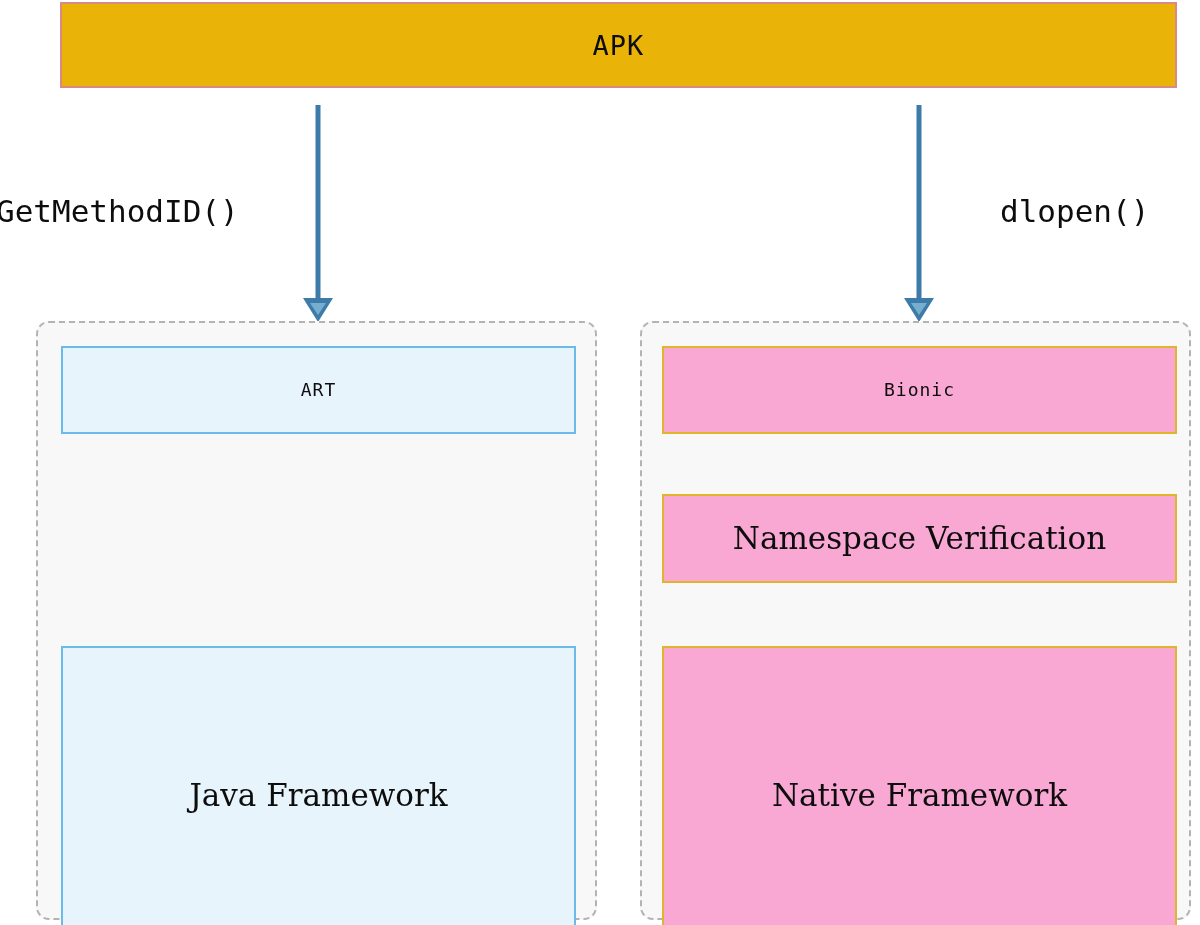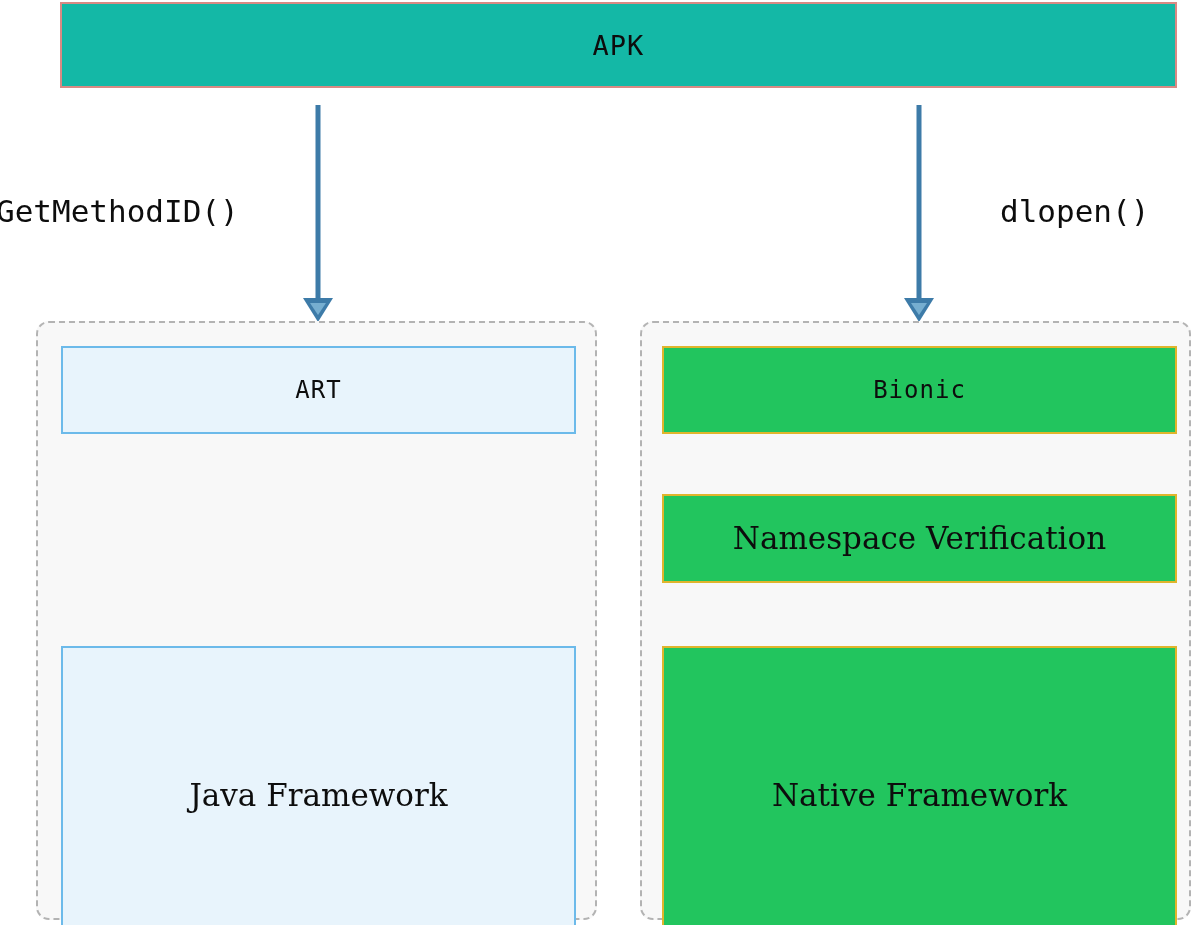--- a/index.html
+++ b/index.html
@@ -27,21 +27,21 @@
   }
 
   
   .apk-node {
     position: absolute;
     left: 60px;
     top: 2px;
     width: 1117px;
     height: 86px;
     box-sizing: border-box;
-    background: #14b8a6;
+    background: #eab308;
     border: 2px solid #d98a84;
     display: flex;
     align-items: center;
     justify-content: center;
   }
   .apk-label {
     font-family: "DejaVu Sans Mono", "Liberation Mono", monospace;
     font-size: 27px;
     letter-spacing: 1px;
     color: #0d0d0d;
@@ -87,33 +87,33 @@
     display: flex;
     align-items: center;
     justify-content: center;
     text-align: center;
   }
   .node.blue {
     background: #e8f4fc;
     border: 2px solid #6cbaea;
   }
   .node.yellow {
-    background: #22c55e;
+    background: #f9a8d4;
     border: 2px solid #e0b52c;
   }
 
   .node-label {
     font-family: "DejaVu Serif", serif;
     font-size: 31px;
     color: #0d0d0d;
     line-height: 1.1;
   }
   .node-label.mono {
     font-family: "DejaVu Sans Mono", "Liberation Mono", monospace;
-    font-size: 24px;
+    font-size: 18px;
     letter-spacing: 1px;
   }
 
   
   .lnode { left: 23px; width: 515px; }
   
   .rnode { left: 20px; width: 515px; }
 
   .row-top    { top: 23px;  height: 88px; }
   .row-middle { top: 171px; height: 89px; }

